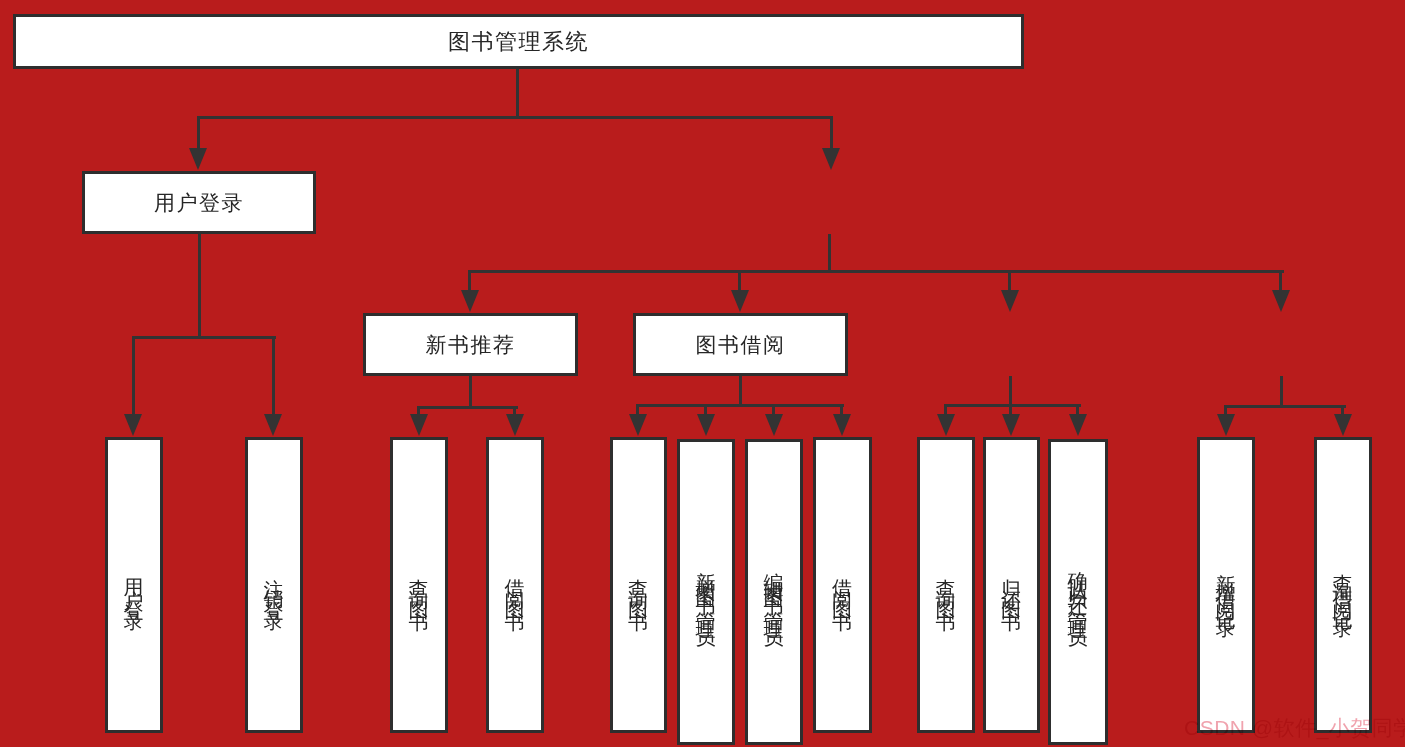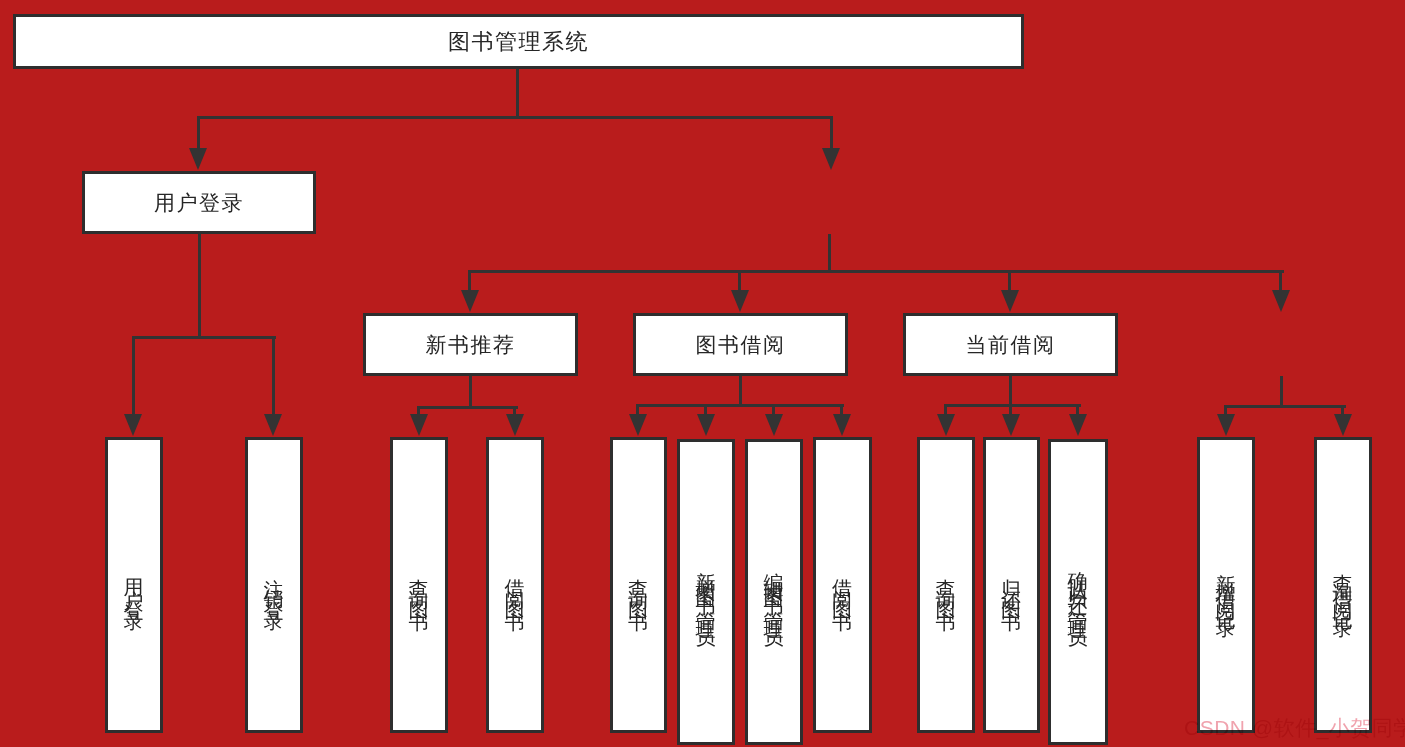--- a/index.html
+++ b/index.html
@@ -61,21 +61,20 @@
   <div class="arrow" style="left:461px;top:290px;"></div>
   <div class="vline" style="left:738px;top:270px;height:22px;"></div>
   <div class="arrow" style="left:731px;top:290px;"></div>
   <div class="vline" style="left:1008px;top:270px;height:22px;"></div>
   <div class="arrow" style="left:1001px;top:290px;"></div>
   <div class="vline" style="left:1279px;top:270px;height:22px;"></div>
   <div class="arrow" style="left:1272px;top:290px;"></div>
 
   <div class="box" style="left:363px;top:313px;width:215px;height:63px;">新书推荐</div>
   <div class="box" style="left:633px;top:313px;width:215px;height:63px;">图书借阅</div>
-  <div class="box" style="left:903px;top:313px;width:215px;height:63px;">当前借阅</div>
 
   <div class="vline" style="left:469px;top:376px;height:32px;"></div>
   <div class="hline" style="left:418px;top:406px;width:100px;"></div>
   <div class="vline" style="left:417px;top:406px;height:12px;"></div>
   <div class="arrow" style="left:410px;top:414px;"></div>
   <div class="vline" style="left:513px;top:406px;height:12px;"></div>
   <div class="arrow" style="left:506px;top:414px;"></div>
 
   <div class="vline" style="left:739px;top:376px;height:30px;"></div>
   <div class="hline" style="left:637px;top:404px;width:207px;"></div>

